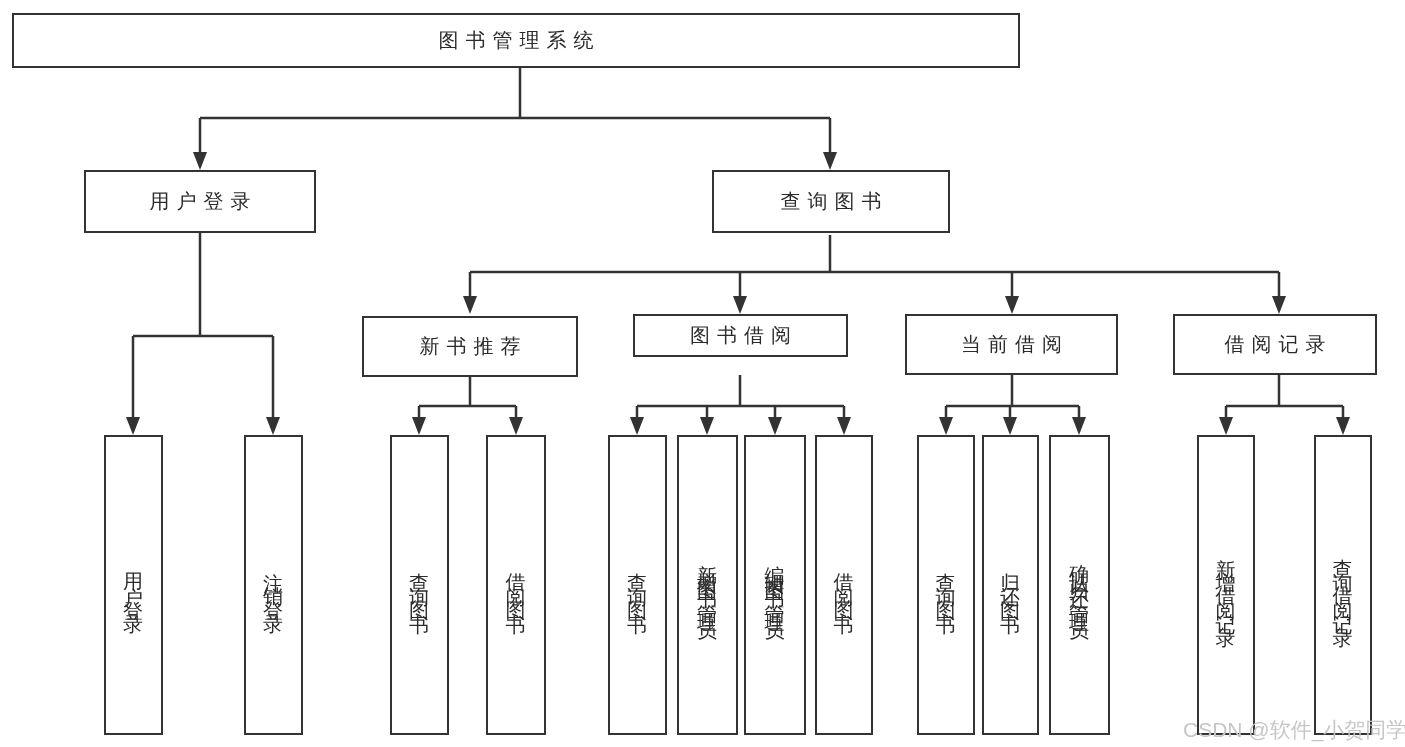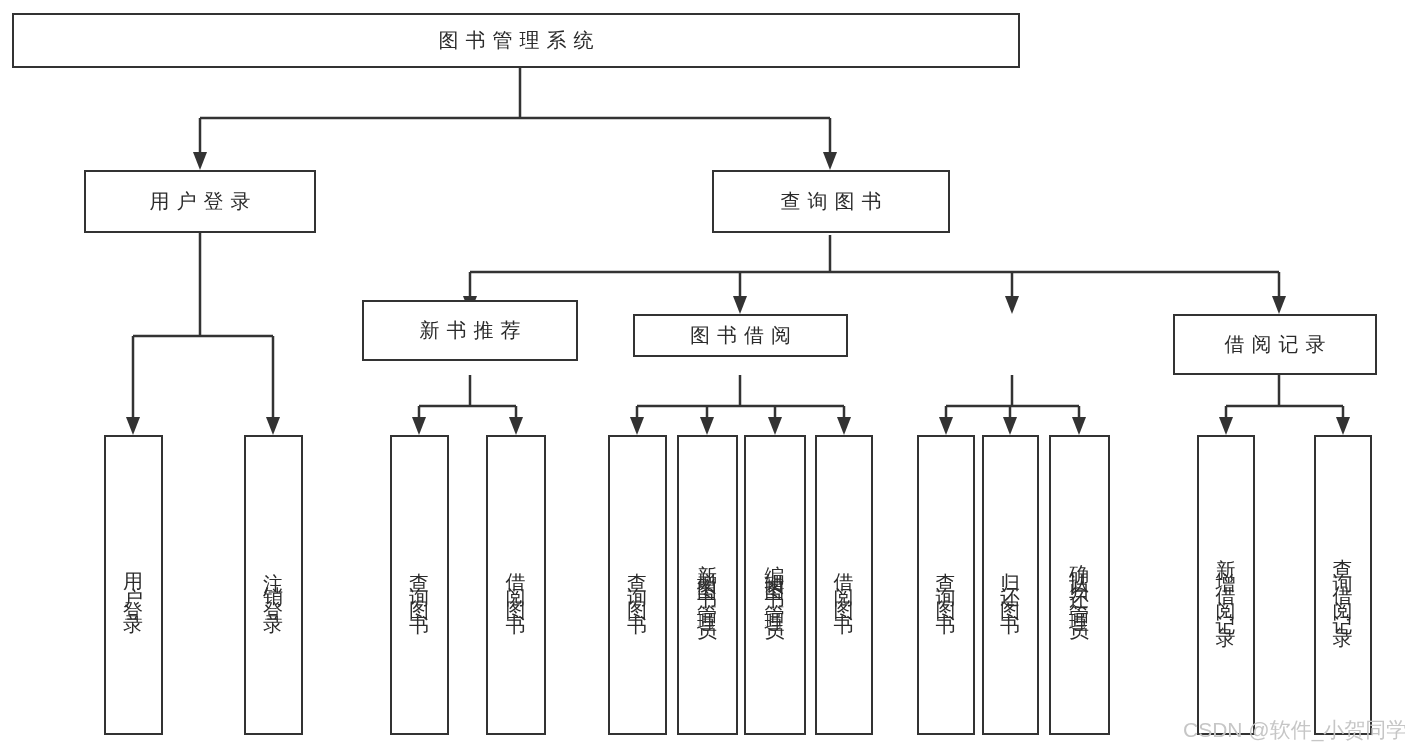--- a/index.html
+++ b/index.html
@@ -121,25 +121,28 @@
     <span class="hlabel">图书管理系统</span>
   </div>
 
   <div class="node" style="left:84px;top:170px;width:232px;height:63px">
     <span class="hlabel">用户登录</span>
   </div>
   <div class="node" style="left:712px;top:170px;width:238px;height:63px">
     <span class="hlabel">查询图书</span>
   </div>
 
-  <div class="node" style="left:362px;top:300px;width:216px;height:61px">
+  <div class="node" style="left:362px;top:316px;width:216px;height:61px">
     <span class="hlabel">新书推荐</span>
   </div>
   <div class="node" style="left:633px;top:314px;width:215px;height:43px">
     <span class="hlabel">图书借阅</span>
+  </div>
+  <div class="node" style="left:905px;top:314px;width:213px;height:61px">
+    <span class="hlabel">当前借阅</span>
   </div>
   <div class="node" style="left:1173px;top:314px;width:204px;height:61px">
     <span class="hlabel">借阅记录</span>
   </div>
 
   <div class="node leaf" style="left:104px;top:435px;width:59px;height:300px">
     <span class="vlabel">用户登录</span>
   </div>
   <div class="node leaf" style="left:244px;top:435px;width:59px;height:300px">
     <span class="vlabel">注销登录</span>

